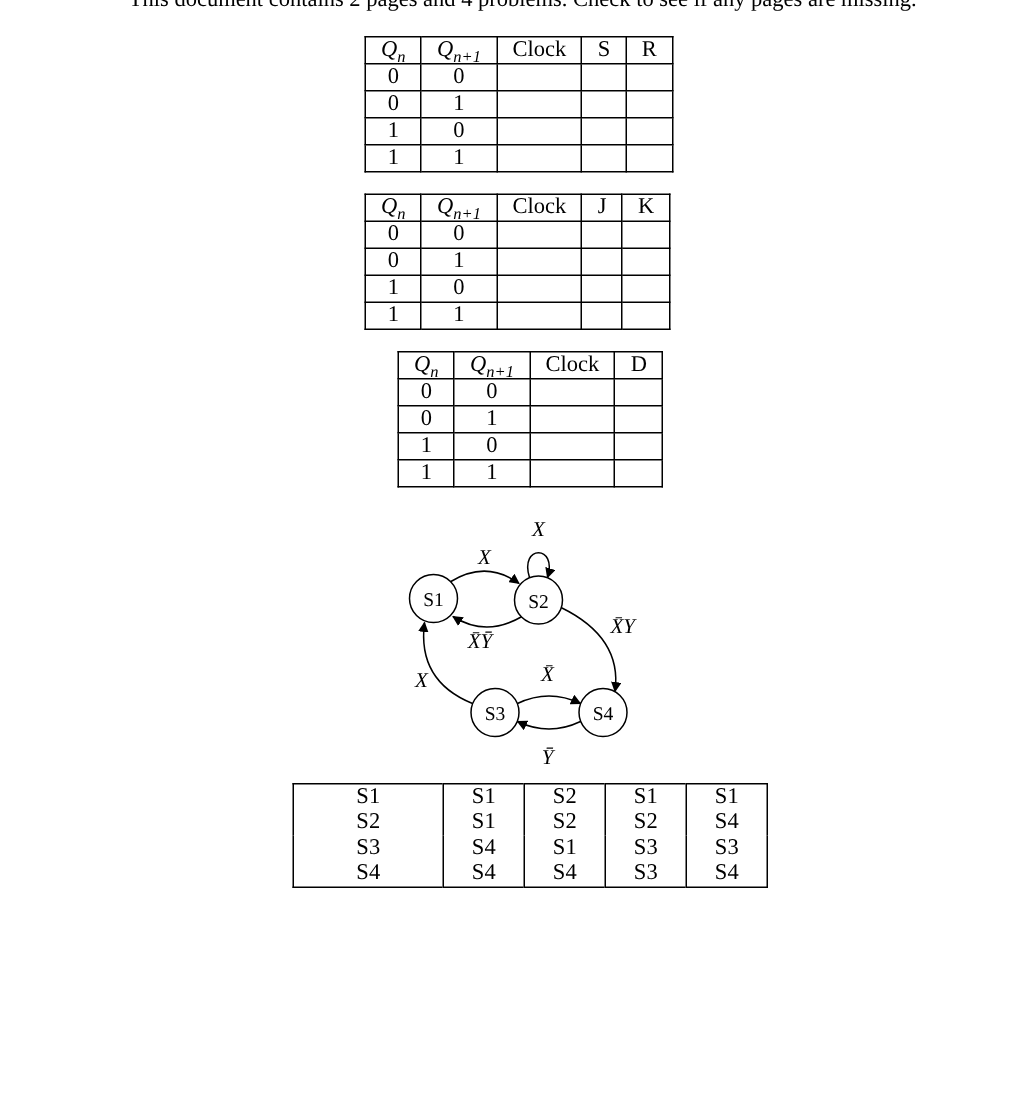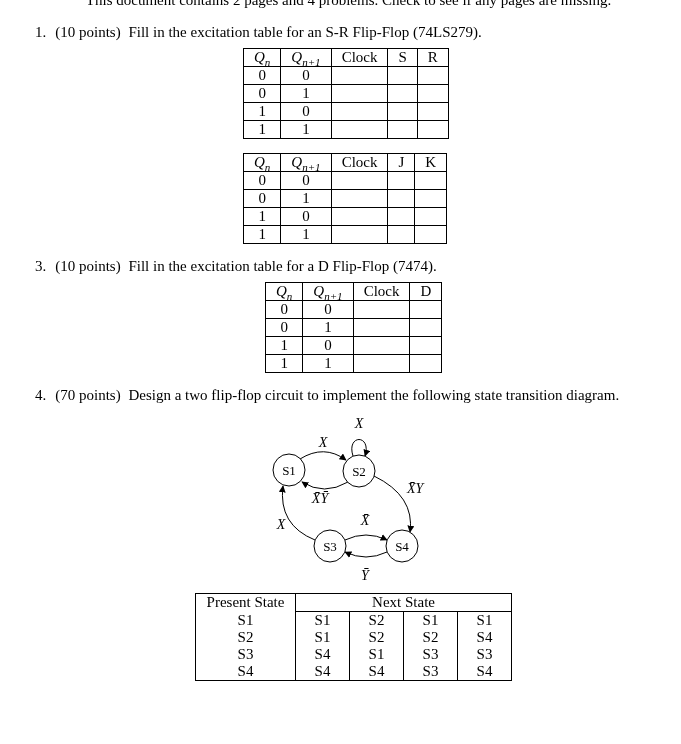--- a/index.html
+++ b/index.html
@@ -57,24 +57,20 @@
 </head>
 <body>
 
 <div>
 
   <div class="top-note">
     <span>This document contains 2 pages and 4 problems. Check to see if any pages are missing.</span>
   </div>
 
   <div class="problem">
-    <p class="ptext">
-      <span class="pnum">1.</span><span class="ppoints">(10 points)</span>
-      <span>Fill in the excitation table for an S-R Flip-Flop (74LS279).</span>
-    </p>
     <table class="exc t1">
       <tbody>
           <tr>
             <th><i>Q</i><sub>n</sub></th>
             <th><i>Q</i><sub>n+1</sub></th>
             <th>Clock</th>
             <th>S</th>
             <th>R</th>
           </tr>
           <tr>
@@ -145,24 +141,20 @@
             <td>1</td>
             <td></td>
             <td></td>
             <td></td>
           </tr>
         </tbody>
     </table>
   </div>
 
   <div class="problem">
-    <p class="ptext">
-      <span class="pnum">3.</span><span class="ppoints">(10 points)</span>
-      <span>Fill in the excitation table for a D Flip-Flop (7474).</span>
-    </p>
     <table class="exc t3">
       <tbody>
           <tr>
             <th><i>Q</i><sub>n</sub></th>
             <th><i>Q</i><sub>n+1</sub></th>
             <th>Clock</th>
             <th>D</th>
           </tr>
           <tr>
             <td>0</td>
@@ -186,24 +178,20 @@
             <td>1</td>
             <td>1</td>
             <td></td>
             <td></td>
           </tr>
         </tbody>
     </table>
   </div>
 
   <div class="problem">
-    <p class="ptext">
-      <span class="pnum">4.</span><span class="ppoints">(70 points)</span>
-      <span>Design a two flip-flop circuit to implement the following state transition diagram.</span>
-    </p>
 
     <svg class="diagram" width="240" height="178" viewBox="0 0 240 178">
       <defs>
         <marker id="arrow" viewBox="0 0 10 10" refX="9" refY="5" markerWidth="7" markerHeight="7" orient="auto-start-reverse">
           <path d="M0,0 L10,5 L0,10 z" fill="#000"></path>
         </marker>
       </defs>
 
       <path class="edge" d="M 95 46 C 88 24, 114 24, 107 46" marker-end="url(#arrow)"></path>
       <path class="edge" d="M 42 49 Q 66 34 88 50" marker-end="url(#arrow)"></path>
@@ -234,24 +222,20 @@
 
     <table class="state-table">
       <colgroup>
         <col style="width:100px">
           <col style="width:54px">
           <col style="width:54px">
           <col style="width:54px">
           <col style="width:54px">
       </colgroup>
       <thead>
-        <tr>
-          <th class="ps">Present State</th>
-          <th class="ns" colspan="4">Next State</th>
-        </tr>
       </thead>
       <tbody>
           <tr>
             <td>S1</td>
             <td>S1</td>
             <td>S2</td>
             <td>S1</td>
             <td>S1</td>
           </tr>
           <tr>

